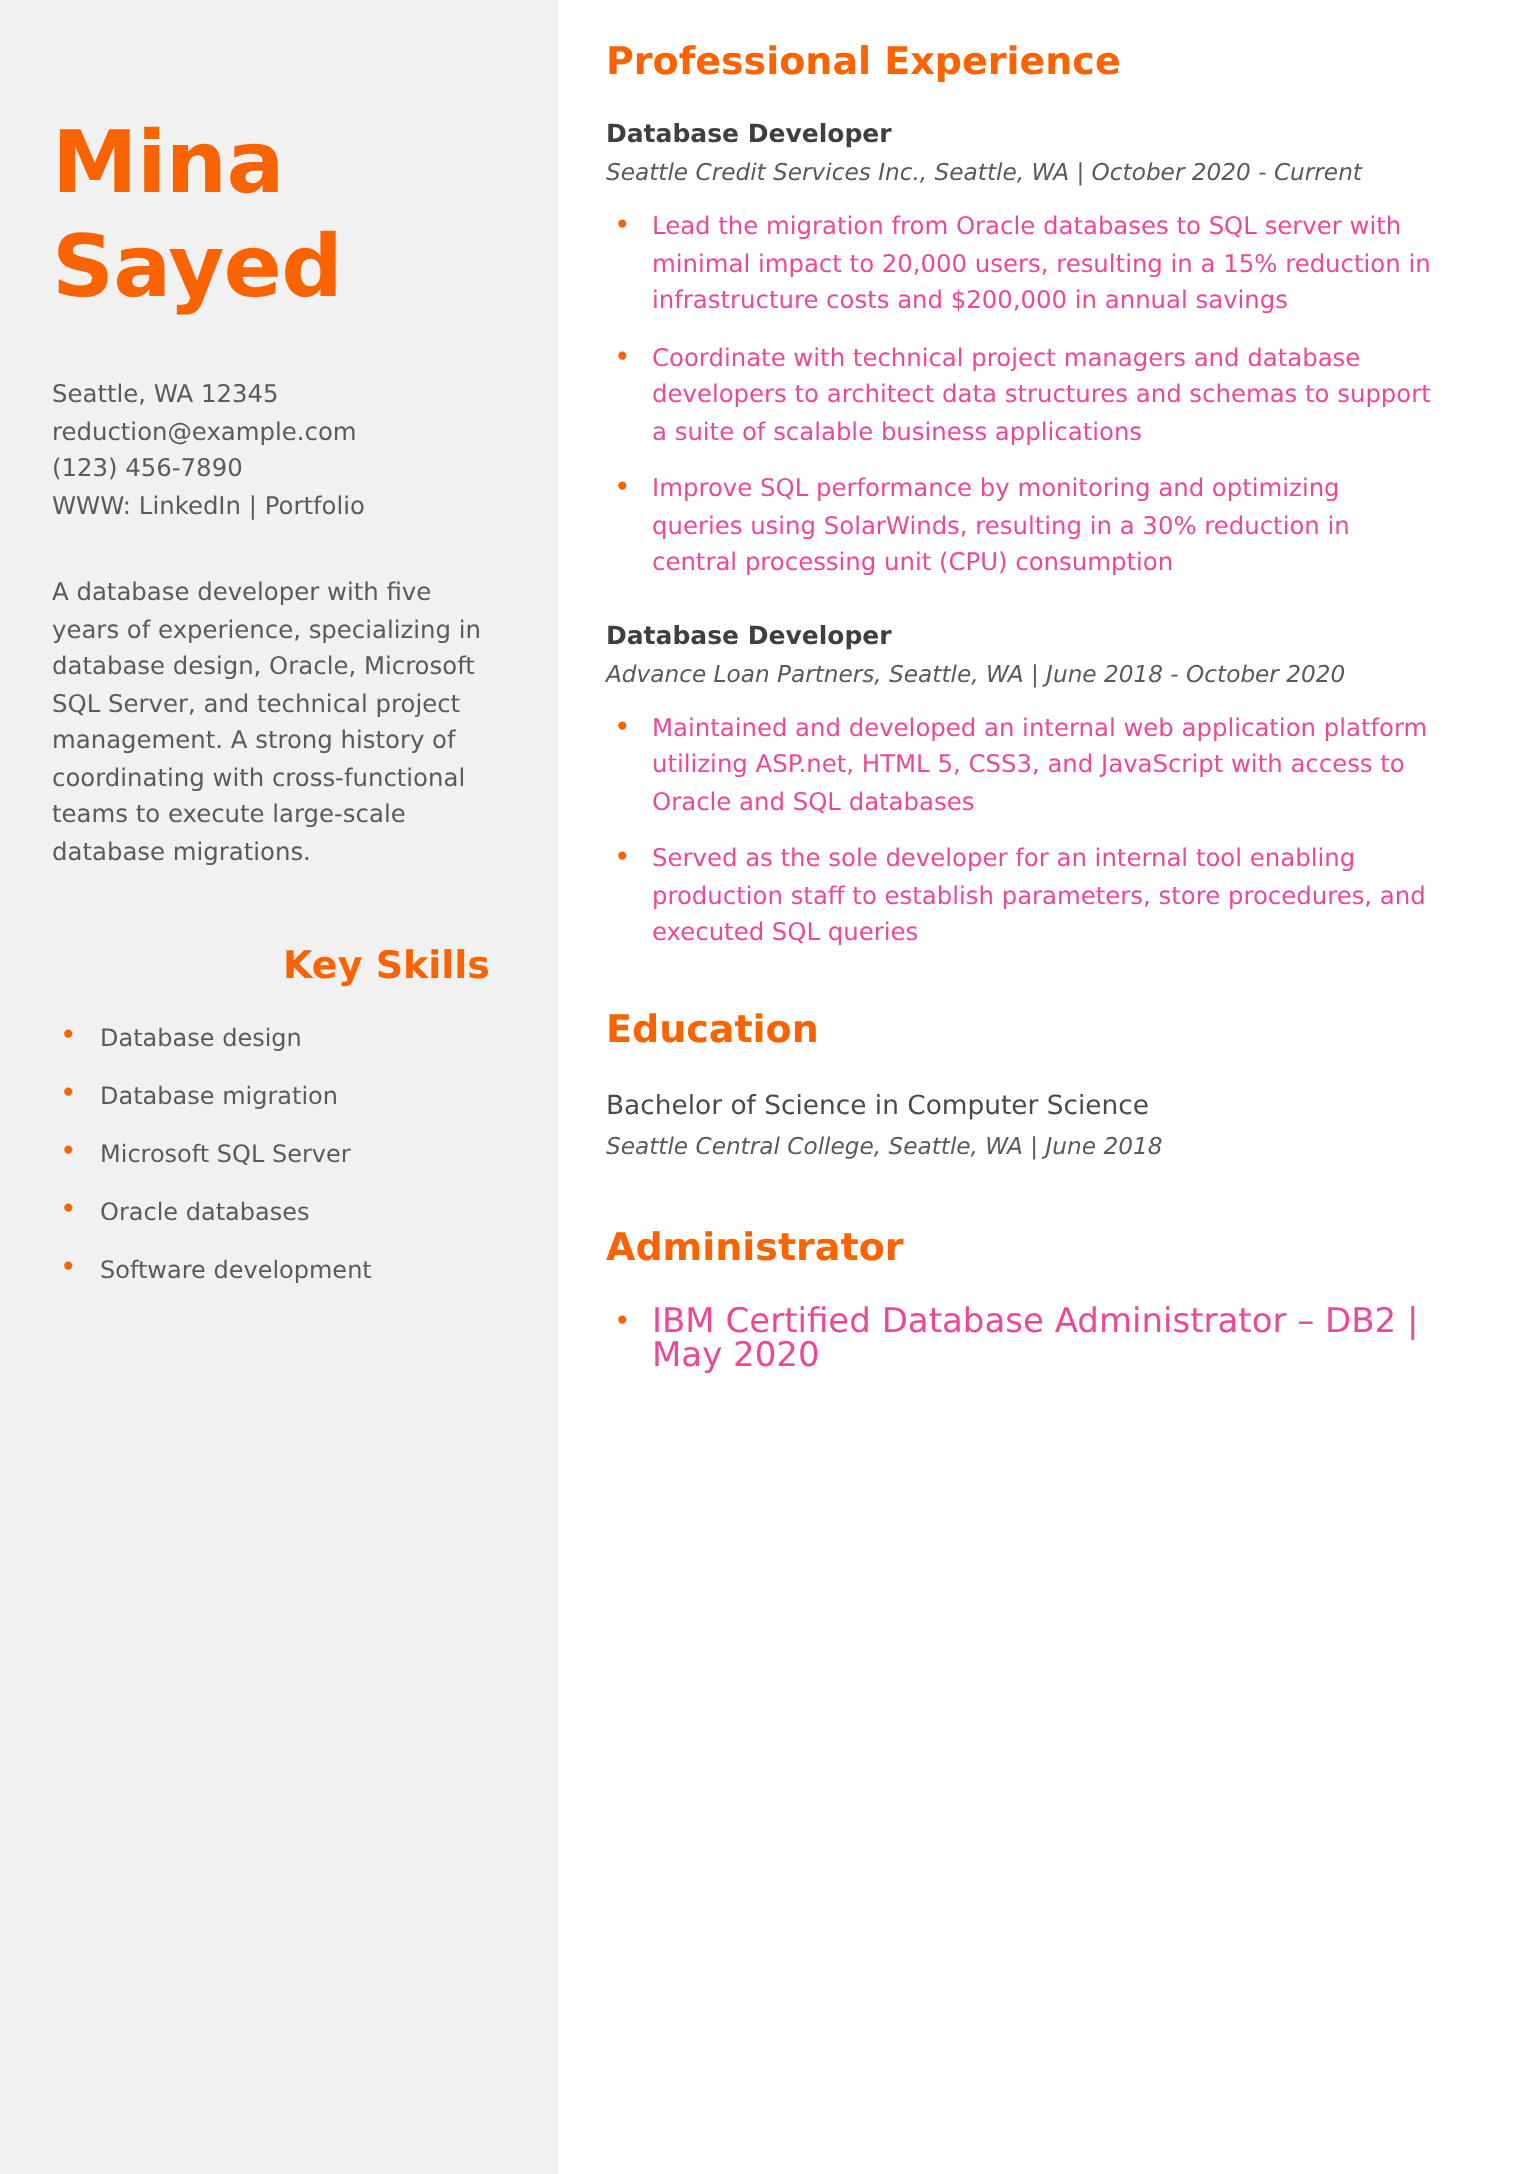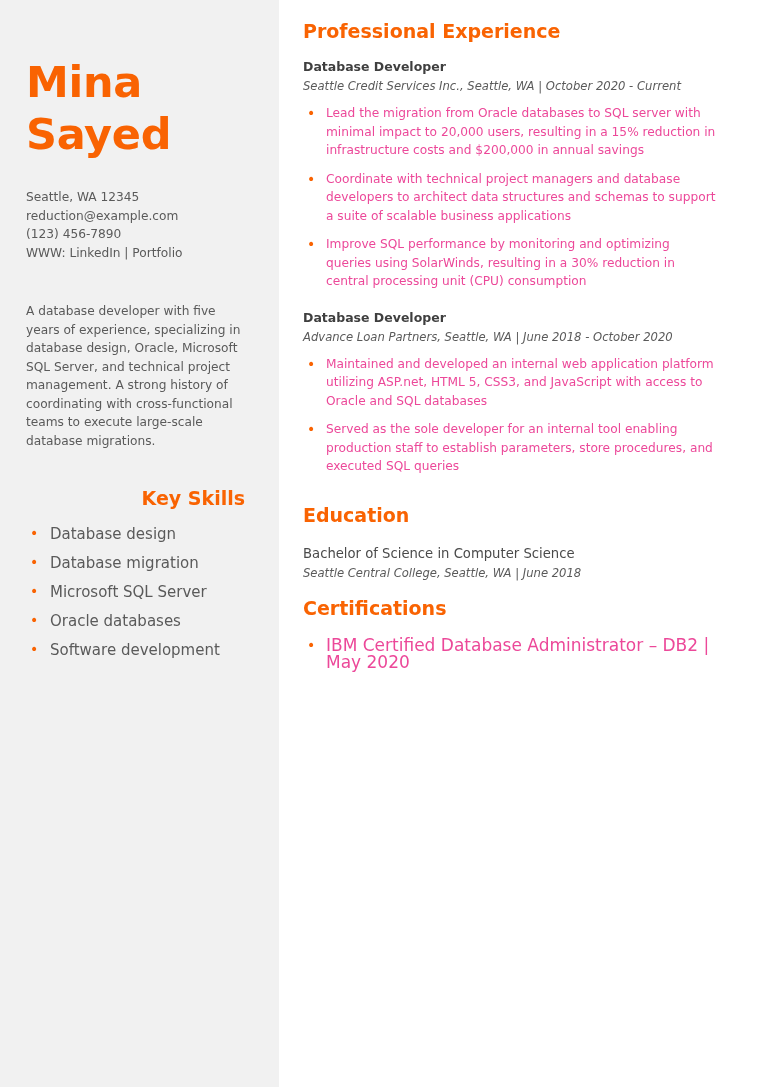--- a/index.html
+++ b/index.html
@@ -42,21 +42,21 @@
     letter-spacing: -0.3px;
     margin: 0 0 28px 0;
   }
   .name .line {
     display: block;
   }
   .contact {
     color: #5a5a5a;
     font-size: 12.2px;
     line-height: 18.5px;
-    margin: 0 0 40px 0;
+    margin: 0 0 25px 0;
   }
   .contact div {
     white-space: nowrap;
   }
   .summary {
     color: #5a5a5a;
     font-size: 12.2px;
     line-height: 18.5px;
     margin: 0 0 36px 0;
   }
@@ -69,21 +69,21 @@
     text-align: right;
   }
   .skills {
     list-style: none;
     margin: 0;
     padding: 0;
   }
   .skills li {
     position: relative;
     color: #5a5a5a;
-    font-size: 15px;
+    font-size: 12px;
     line-height: 17px;
     padding: 0 0 0 24px;
     margin: 0 0 12px 0;
   }
   .skills li::before {
     content: "\2022";
     position: absolute;
     left: 4px;
     top: -1px;
     color: #f96302;
@@ -148,21 +148,21 @@
     left: 4px;
     top: 0;
     color: #f96302;
     font-size: 14px;
     line-height: 18.5px;
   }
   .exp-section {
     margin-bottom: 26px;
   }
   .edu-section {
-    margin-bottom: 14px;
+    margin-bottom: 30px;
   }
   .edu-entry { margin: 0; }
   .edu-degree {
     color: #4a4a4a;
     font-size: 13.2px;
     font-weight: normal;
     line-height: 19px;
     margin: 0 0 2px 0;
   }
   .edu-meta {
@@ -243,20 +243,20 @@
 
     <section class="section edu-section">
       <h2 class="section-heading education-heading">Education</h2>
       <div class="edu-entry">
         <div class="edu-degree">Bachelor of Science in Computer Science</div>
         <div class="edu-meta">Seattle Central College, Seattle, WA | June 2018</div>
       </div>
     </section>
 
     <section class="section certs-section">
-      <h2 class="section-heading certs-heading">Certifications</h2>
+      <h2 class="section-heading certs-heading">Administrator</h2>
       <ul class="bullets certs">
         <li>IBM Certified Database Administrator – DB2 | May 2020</li>
       </ul>
     </section>
 
   </main>
 </div>
 
 </body></html>

